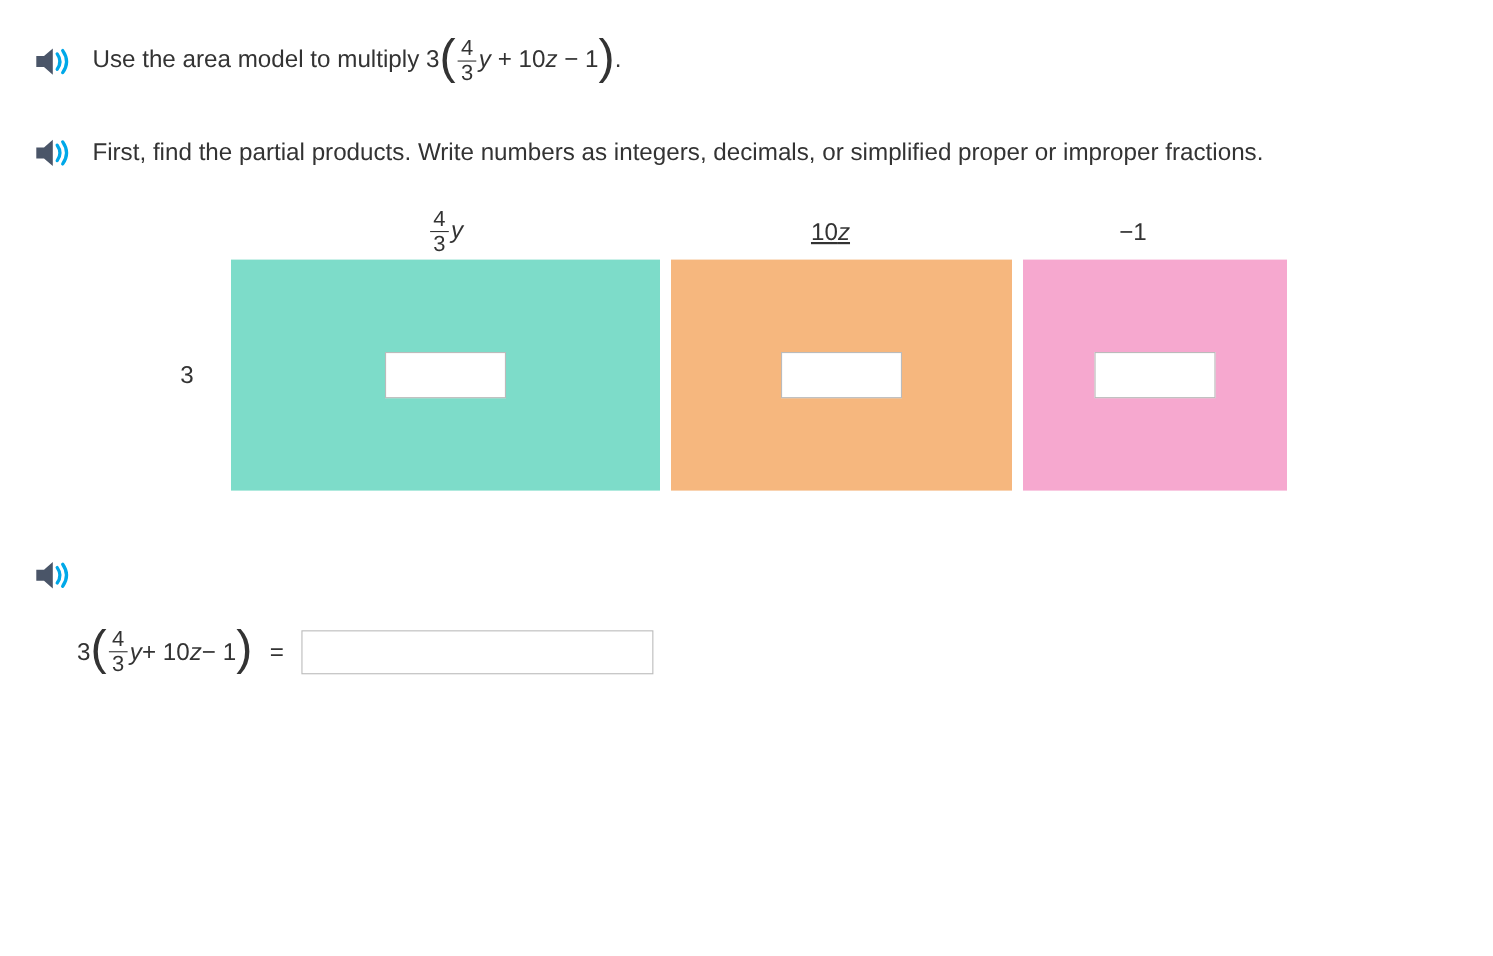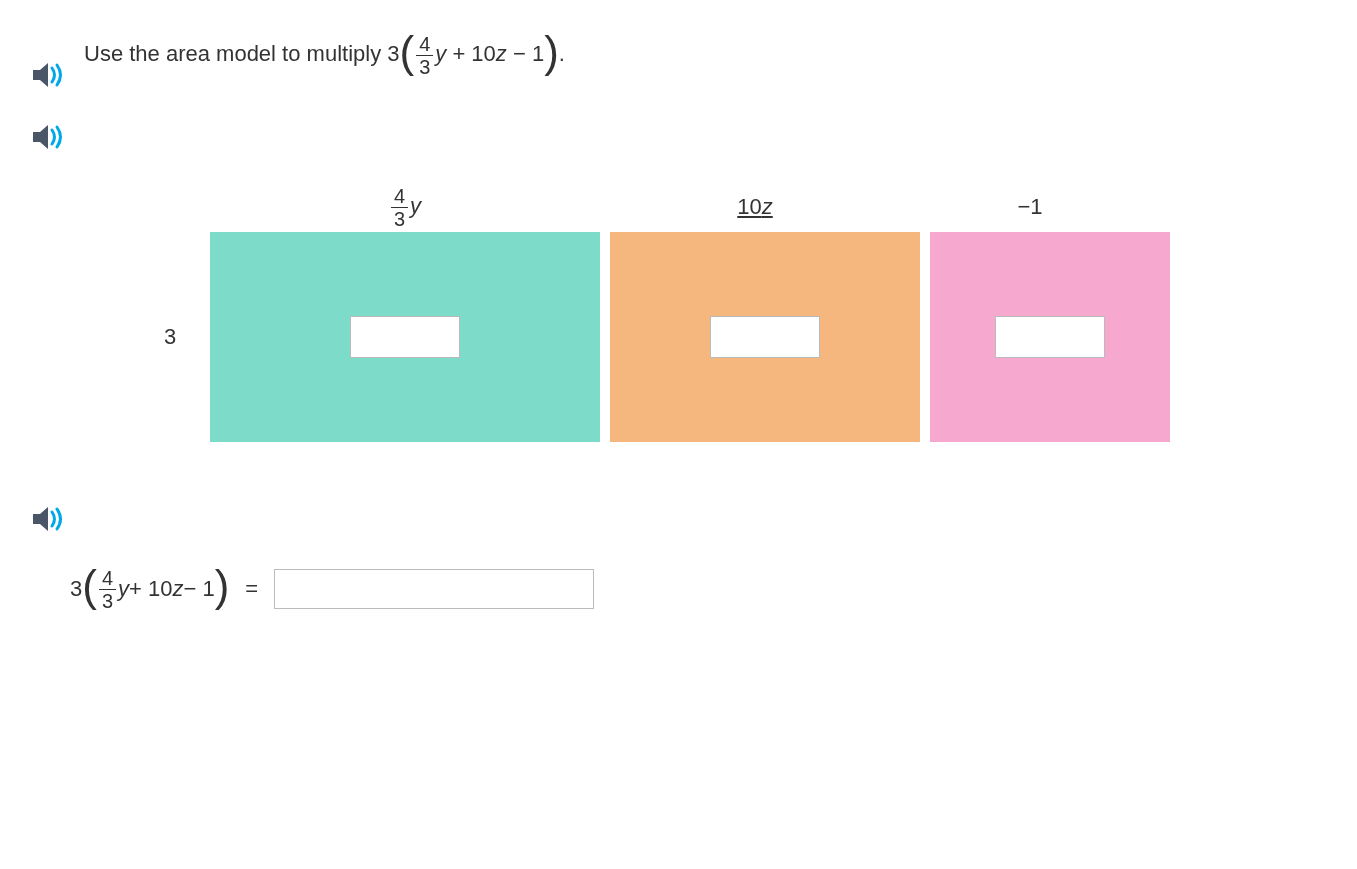--- a/index.html
+++ b/index.html
@@ -7,21 +7,21 @@
     margin: 0;
     padding: 20px 30px;
     font-family: Verdana, Geneva, sans-serif;
     font-size: 22px;
     color: #333;
     background: #fff;
     width: 1357px;
   }
   .row {
     display: flex;
-    align-items: flex-end;
+    align-items: center;
     margin-bottom: 30px;
   }
   .speaker {
     flex-shrink: 0;
     width: 40px;
     height: 30px;
     margin-right: 14px;
     margin-top: 2px;
     cursor: pointer;
   }
@@ -128,20 +128,21 @@
       </span><span class="ital">y</span><span> + 10</span><span class="ital">z</span><span> − 1</span><span class="paren-r">)</span><span>.</span>
   </div>
 </div>
 
 <div class="row">
   <svg class="speaker" viewBox="0 0 40 30">
     <path d="M3 10 L10 10 L18 3 L18 27 L10 20 L3 20 Z" fill="#4a5568"></path>
     <path d="M22 8 Q27 15 22 22" stroke="#00a8e8" stroke-width="3" fill="none" stroke-linecap="round"></path>
     <path d="M27 5 Q34 15 27 25" stroke="#00a8e8" stroke-width="3" fill="none" stroke-linecap="round"></path>
   </svg>
+  <div class="text-block">First, find the partial products. Write numbers as integers, decimals, or simplified proper or improper fractions.</div>
 </div>
 
 <div class="model-wrap">
   <div class="headers">
     <div class="hdr hdr1">
       <span class="frac">
           <span class="num">4</span>
           <span class="den">3</span>
         </span><span class="ital">y</span>
     </div>

